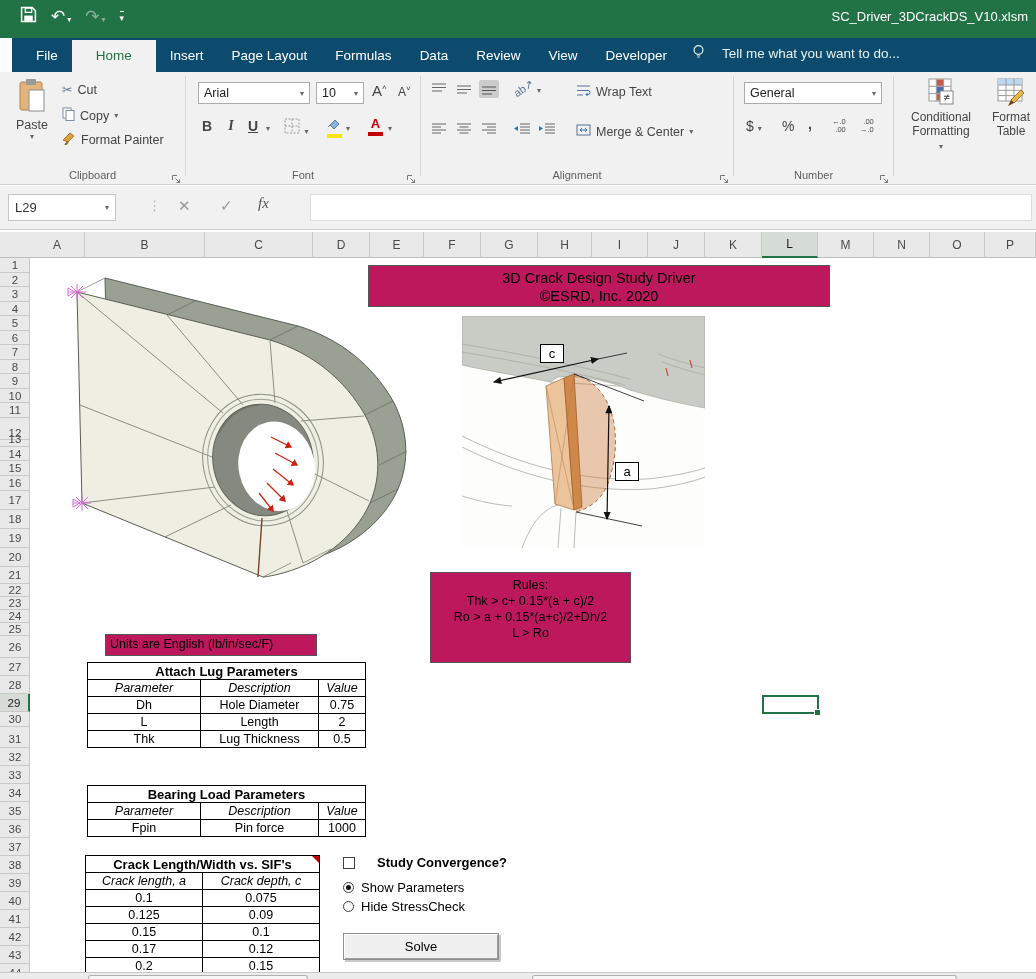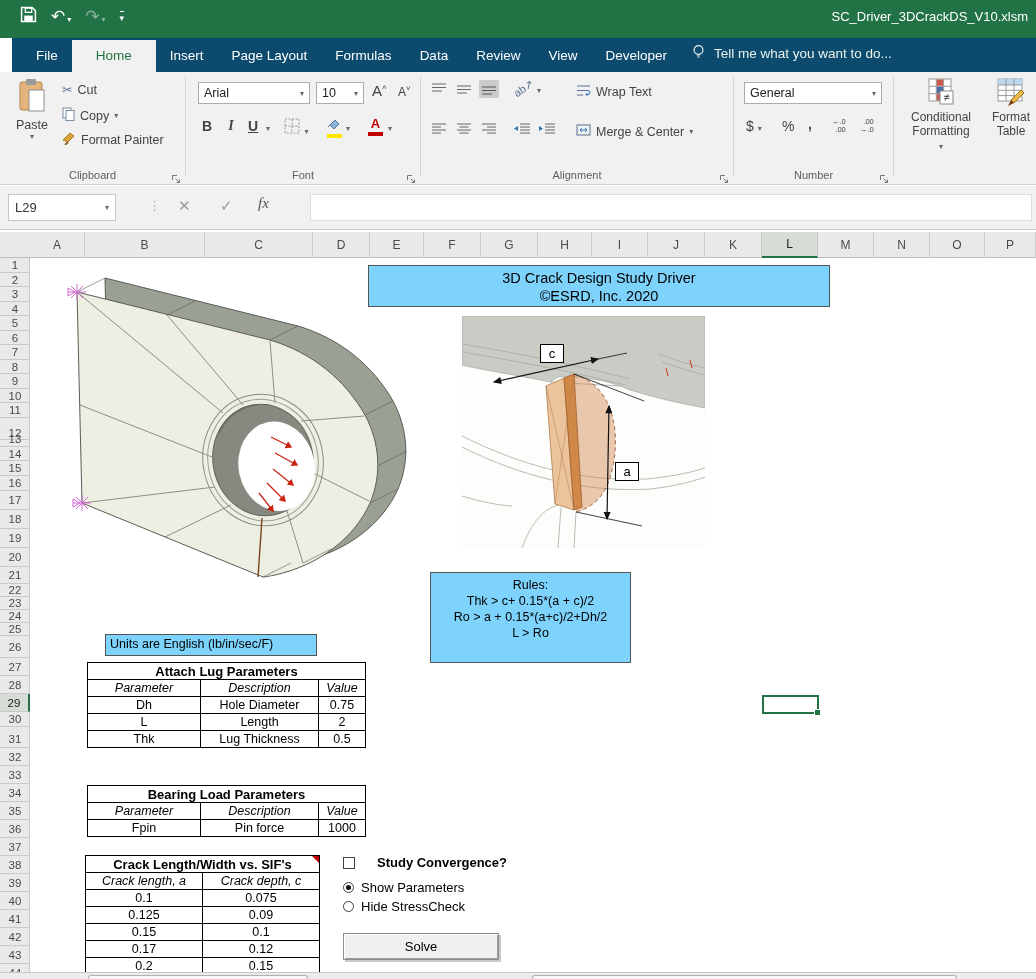--- a/index.html
+++ b/index.html
@@ -13,21 +13,21 @@
   .qat { display:flex; align-items:center; gap:14px; padding:6px 0 0 20px; }
   .qat .ic { color:#fff; font-size:17px; line-height:20px; }
   .qat .dim { opacity:.45; }
   .mini-car { font-size:8px; color:#fff; margin-left:2px; }
   #filename { right:8px; top:9px; font-size:13px; color:#fff; }
 
   
   #tabbar { left:12px; top:38px; width:1036px; height:34px; background:#0c4a6e; display:flex; align-items:flex-end; }
   .rtab { color:#fff; font-size:13.5px; padding:8px 14px 9px 14px; }
   .rtab.active { background:#f1f1f1; color:#217346; }
-  .tellme { display:flex; align-items:center; gap:8px; color:#e8f2ec; font-size:13.5px; padding:8px 10px 9px 10px; }
+  .tellme { display:flex; align-items:center; gap:16px; color:#e8f2ec; font-size:13.5px; padding:8px 10px 9px 10px; }
 
   
   #ribbon { left:0; top:72px; width:1036px; height:113px; background:#f1f1f1; border-bottom:1px solid #d0cece; }
   .gsep { position:absolute; top:4px; bottom:8px; width:1px; background:#d8d6d4; }
   .glabel { position:absolute; bottom:3px; font-size:11px; color:#605e5c; width:100%; text-align:center; }
   .launcher { position:absolute; bottom:4px; right:4px; width:10px; height:10px; }
   .rbtn { color:#444; font-size:12.5px; display:flex; align-items:center; gap:5px; }
   .car { font-size:8px; color:#666; }
   .combo { background:#fff; border:1px solid #acacac; font-size:12.5px; color:#222;
     display:flex; align-items:center; justify-content:space-between; padding:1px 5px; height:22px; }
@@ -53,21 +53,21 @@
     display:flex; align-items:center; justify-content:center; }
   .colcell.sel { background:#d6ddd6; border-bottom:2px solid #217346; color:#1e1e1e; }
   #corner { left:0; top:232px; width:30px; height:26px; background:#e9e9e9; border-right:1px solid #c9c9c9; border-bottom:1px solid #bdbdbd; }
   #corner:after { content:""; position:absolute; right:3px; bottom:3px; border-left:9px solid transparent; border-bottom:9px solid #b8b8b8; }
   #rowhdr { left:0; top:258px; width:30px; height:721px; background:#e9e9e9; border-right:1px solid #c9c9c9; }
   .rowcell { position:absolute; left:0; width:30px; border-bottom:1px solid #c9c9c9; font-size:11.5px; color:#4a4a4a;
     display:flex; align-items:center; justify-content:center; }
   .rowcell.sel { background:#d6ddd6; border-right:2px solid #217346; color:#1e1e1e; }
 
   
-  .sheetbox { border:1px solid #555; background:#7dd3fc; color:#000; }
+  .sheetbox { border:1px solid #555; background:#be185d; color:#000; }
   #titlebox { left:368px; top:265px; width:462px; height:42px; text-align:center; font-size:14.5px; padding-top:3px; line-height:18px; }
   #rulesbox { left:430px; top:572px; width:201px; height:91px; text-align:center; font-size:12.5px; padding-top:4px; line-height:16px; }
   #unitsbox { left:105px; top:634px; width:212px; height:22px; font-size:12.5px; padding:2px 0 0 4px; }
 
   table.xl { border-collapse:collapse; font-size:12.5px; color:#000; }
   table.xl td { border:1px solid #000; text-align:center; height:17px; padding:0 2px; background:#fff; }
   td.ttl { font-weight:bold; font-size:13px; position:relative; }
   td.hdr { font-style:italic; }
   .notch { position:absolute; top:0; right:0; border-left:7px solid transparent; border-top:7px solid #c00000; }
 

